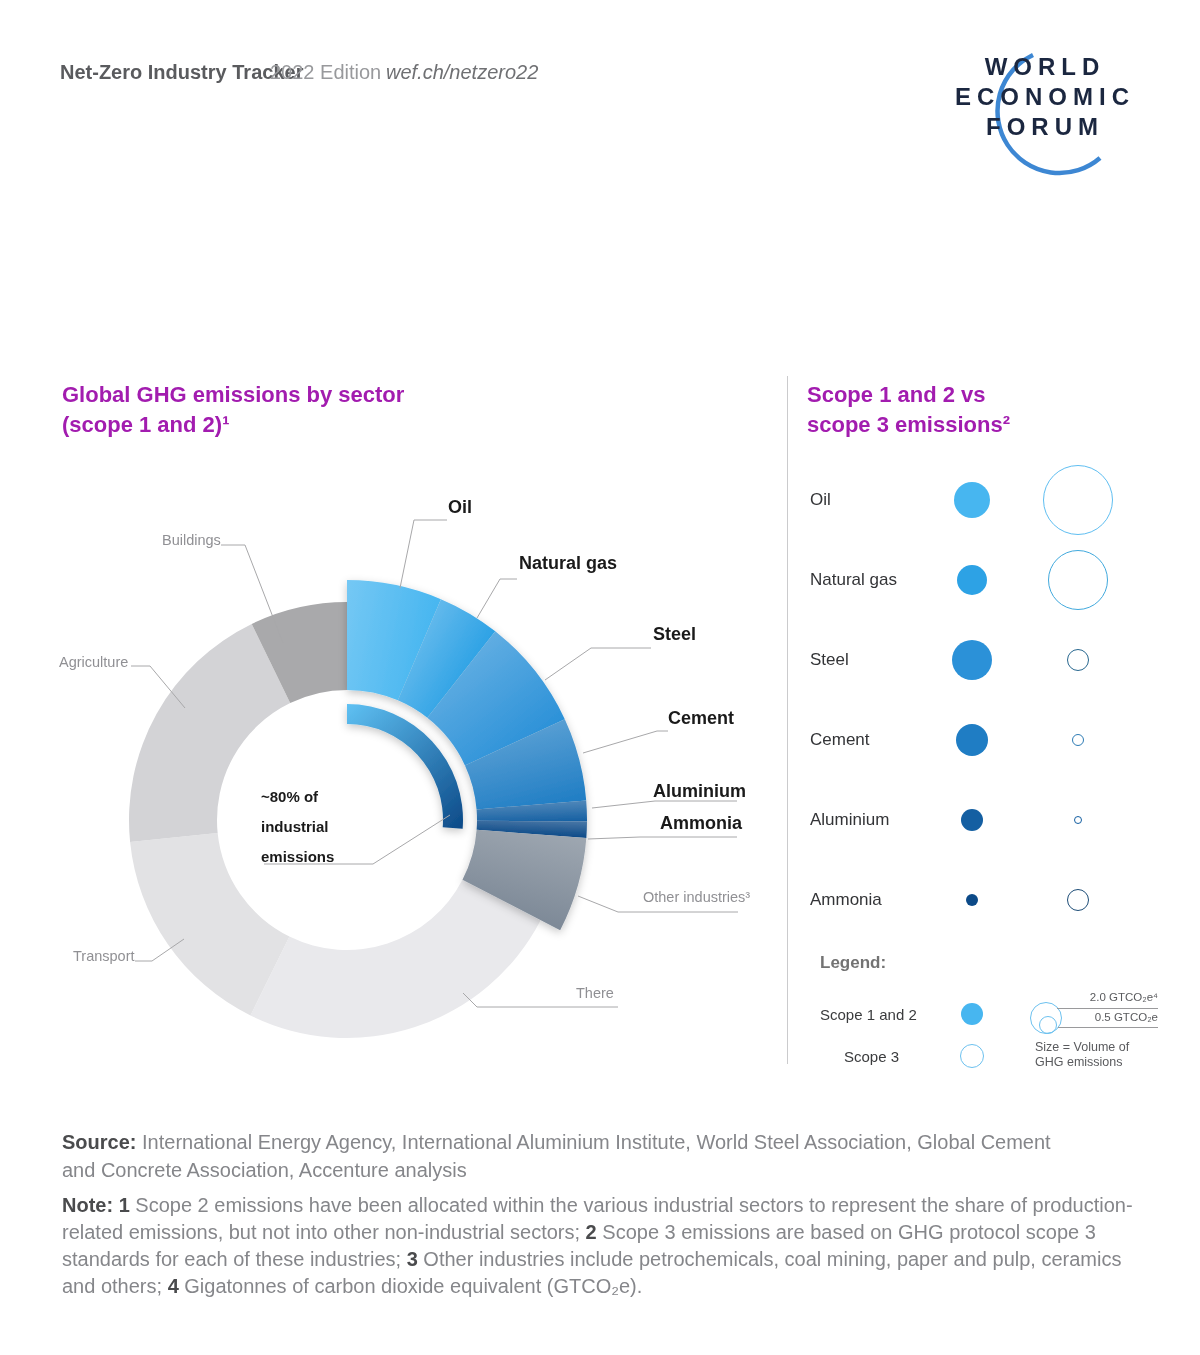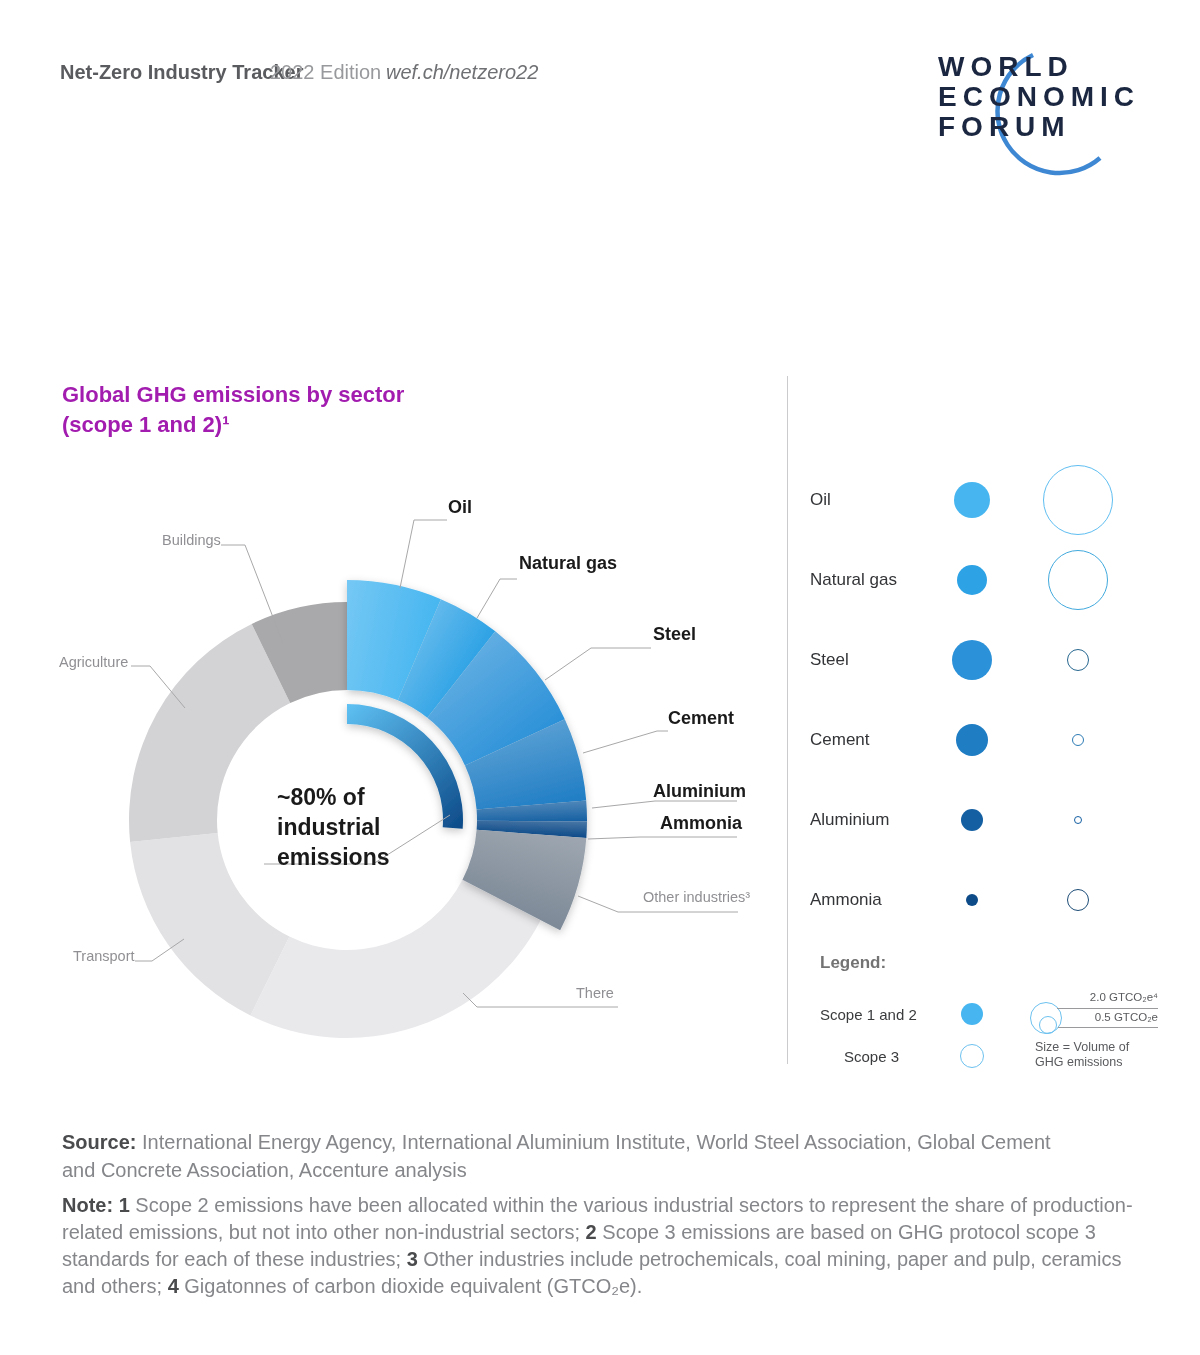--- a/index.html
+++ b/index.html
@@ -4,34 +4,34 @@
 <style>
   html,body{margin:0;padding:0;background:#ffffff;}
   body{font-family:"Liberation Sans","DejaVu Sans",sans-serif;}
   #stage{position:relative;width:1200px;height:1355px;background:#ffffff;overflow:hidden;}
   .abs{position:absolute;}
   
   #hdr-tracker{left:60px;top:61px;font-size:20px;font-weight:bold;color:#5a5b5e;}
   #hdr-edition{left:270px;top:61px;font-size:20px;color:#98999c;}
   #hdr-url{left:386px;top:61px;font-size:20px;font-style:italic;color:#6f7073;}
   
-  #logo-text{left:938px;top:52px;width:214px;text-align:left;font-size:28px;font-weight:bold;
+  #logo-text{left:938px;top:52px;width:214px;text-align:center;font-size:24px;font-weight:bold;
              letter-spacing:6px;line-height:30px;color:#1b2740;}
   #logo-arc{left:930px;top:40px;}
   
   #main-title{left:60px;top:102px;font-size:40px;font-weight:bold;color:#101010;
               line-height:58px;letter-spacing:-0.6px;}
   
   .chart-title{font-size:22px;font-weight:bold;color:#a21caf;line-height:30px;}
   #left-title{left:62px;top:380px;}
   #right-title{left:807px;top:380px;}
   
   .dlabel-b{font-size:18px;font-weight:bold;color:#1a1a1a;white-space:nowrap;}
   .dlabel-g{font-size:14.5px;color:#909094;white-space:nowrap;}
-  #center-label{left:261px;top:782px;font-size:23px;font-weight:bold;color:#1a1a1a;line-height:30px;margin-left:16px;}
+  #center-label{left:261px;top:782px;font-size:15px;font-weight:bold;color:#1a1a1a;line-height:30px;}
   
   #divider{left:787px;top:376px;width:1px;height:688px;background:#cbcbcd;}
   
   .srow{left:0;top:0;width:1200px;height:0;}
   .srow .slabel{position:absolute;left:810px;transform:translateY(-50%);font-size:17px;color:#333437;white-space:nowrap;}
   .dot,.ring{position:absolute;border-radius:50%;transform:translate(-50%,-50%);}
   
   #legend-title{left:820px;top:953px;font-size:17px;font-weight:bold;color:#737373;}
   .legend-label{font-size:15px;color:#3a3b3d;white-space:nowrap;}
   #legend-s12-label{left:820px;top:1006px;}
@@ -155,20 +155,24 @@
   <div class="abs dlabel-g" style="left:162px;top:532px">Buildings</div>
 
   <div class="abs" id="center-label">
     <div>~80% of</div>
     <div>industrial</div>
     <div>emissions</div>
   </div>
 
   <div class="abs" id="divider"></div>
 
+  <div class="abs chart-title" id="right-title">
+    <div>Scope 1 and 2 vs</div>
+    <div>scope 3 emissions²</div>
+  </div>
 
   <div class="abs srow" style="top: 500px;">
     <span class="slabel">Oil</span>
     <span class="dot" style="left: 972px; top: 0px; height: 36px; width: 36px; background: rgb(71, 182, 240);"></span>
     <span class="ring" style="left: 1078px; top: 0px; height: 68px; width: 68px; border: 1.5px solid rgb(95, 190, 241);"></span>
   </div>
   <div class="abs srow" style="top: 580px;">
     <span class="slabel">Natural gas</span>
     <span class="dot" style="left: 972px; top: 0px; height: 30px; width: 30px; background: rgb(45, 162, 229);"></span>
     <span class="ring" style="left: 1078px; top: 0px; height: 58px; width: 58px; border: 1.5px solid rgb(65, 169, 221);"></span>

